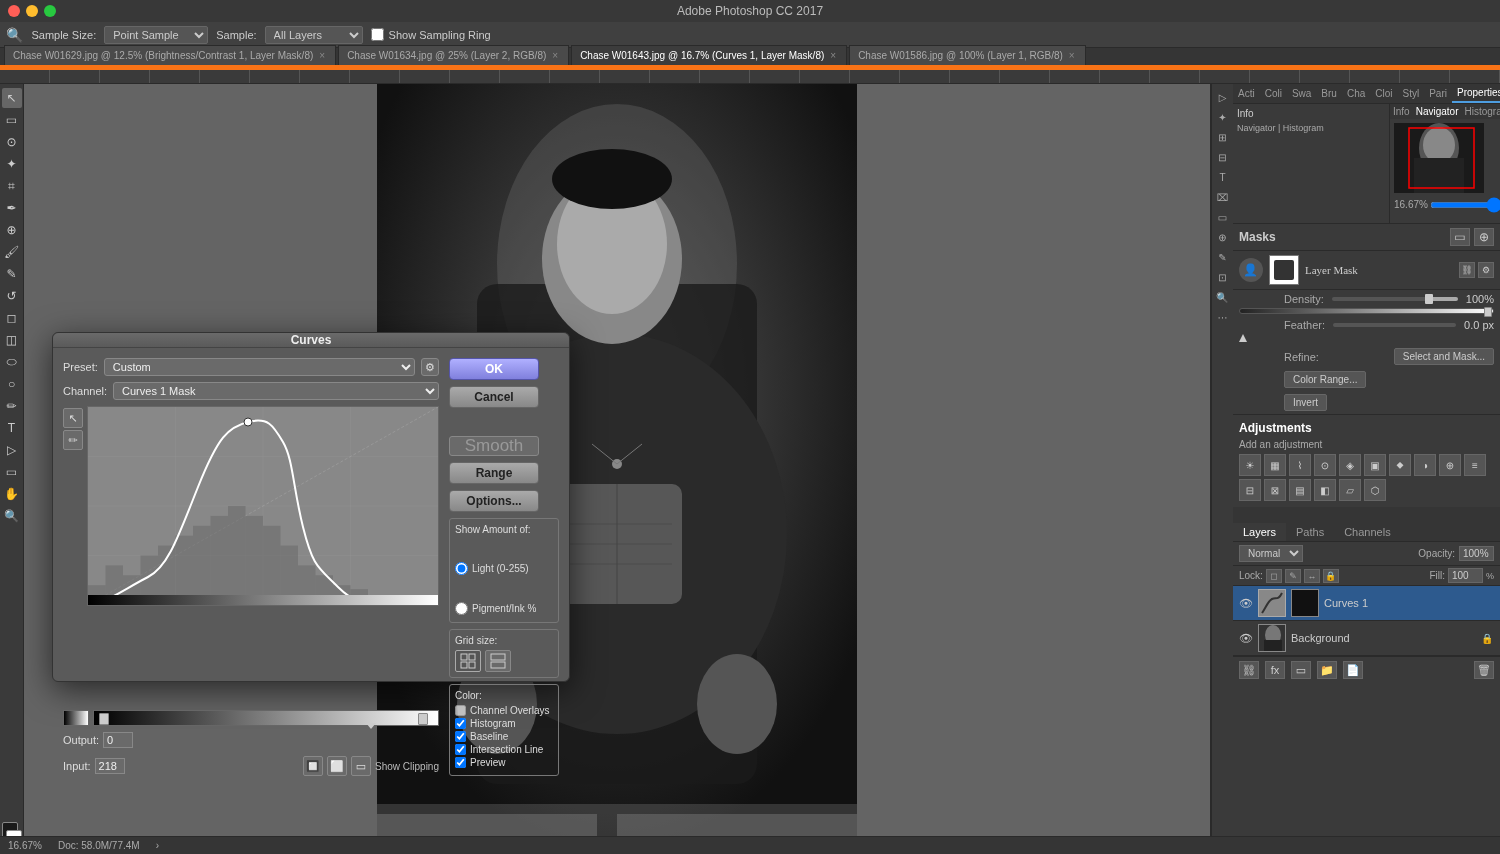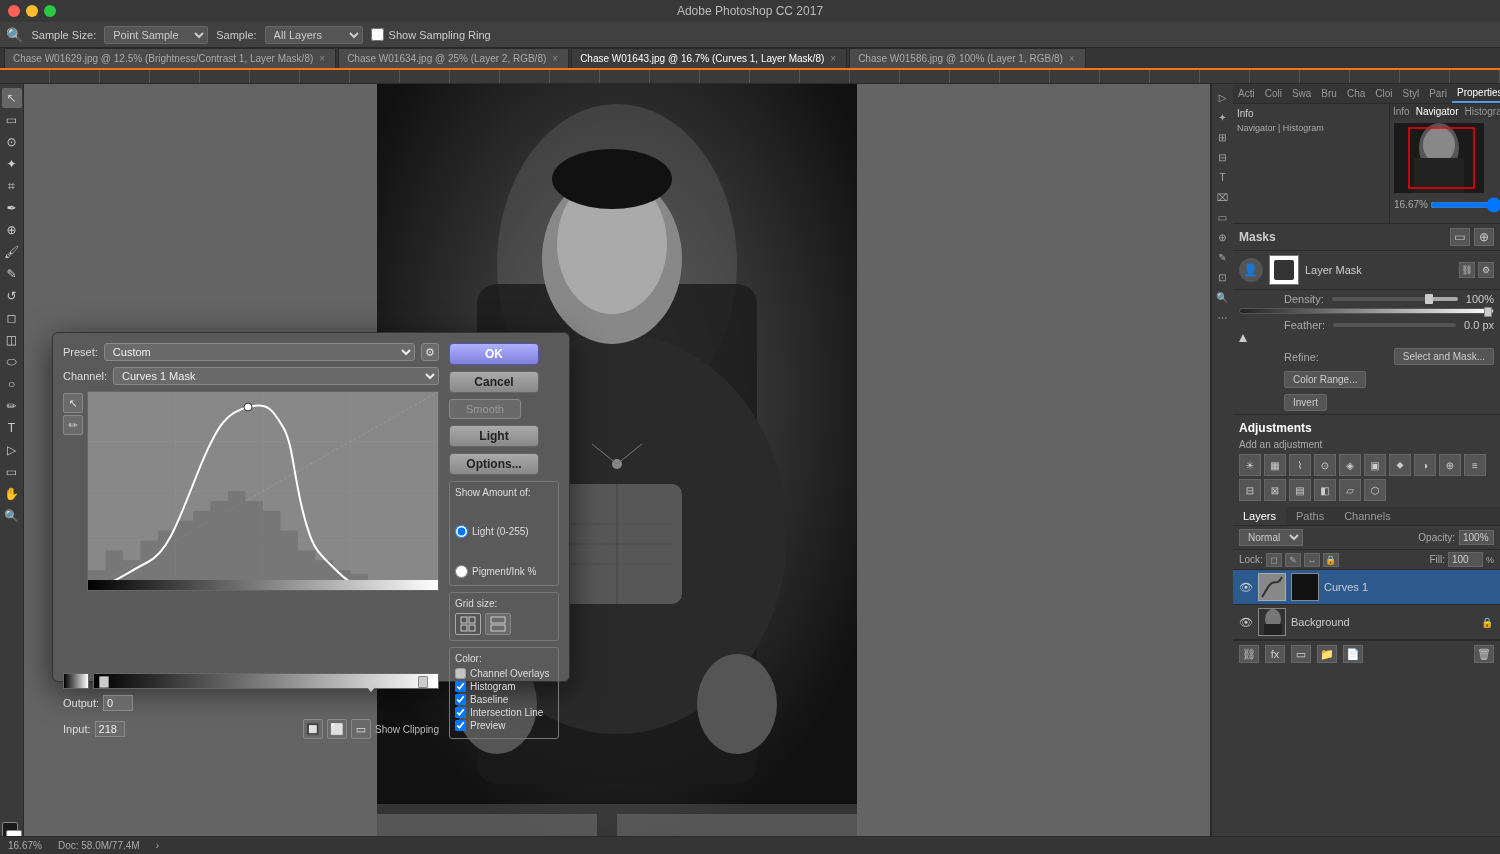--- a/index.html
+++ b/index.html
@@ -75,21 +75,21 @@
       gap: 5px;
     }
 
     
     .tab-bar {
       height: 22px;
       background: #353535;
       display: flex;
       align-items: flex-end;
       padding: 0 4px;
-      border-bottom: 2px solid #f97316;
+      border-bottom: 5px solid #f97316;
     }
     .tab {
       height: 20px;
       background: #4a4a4a;
       border: 1px solid #2a2a2a;
       border-bottom: none;
       padding: 0 10px 0 8px;
       display: flex;
       align-items: center;
       font-size: 10px;
@@ -261,21 +261,21 @@
     }
     .mask-icon {
       width: 30px;
       height: 30px;
       background: #555;
       border: 1px solid #777;
       display: flex;
       align-items: center;
       justify-content: center;
     }
-    .mask-label { font-size: 11px; color: #ccc; }
+    .mask-label { font-size: 11px; color: #ccc; font-family: Liberation Serif, serif; }
 
     .prop-row {
       display: flex;
       align-items: center;
       padding: 3px 6px;
       justify-content: space-between;
       margin-left: 45px;
     }
     .prop-label { font-size: 11px; color: #aaa; }
     .prop-value { font-size: 11px; color: #ccc; }
@@ -338,20 +338,21 @@
     .layers-tabs {
       display: flex;
       background: #353535;
       border-bottom: 1px solid #2a2a2a;
     }
     .layers-tab {
       padding: 3px 10px;
       font-size: 11px;
       color: #999;
       cursor: pointer;
+      margin-top: 16px;
     }
     .layers-tab.active { color: #fff; background: #3a3a3a; }
 
     .layers-controls {
       display: flex;
       align-items: center;
       padding: 3px 6px;
       border-bottom: 1px solid #2a2a2a;
       gap: 4px;
     }
@@ -690,31 +691,32 @@
       align-items: center;
       gap: 4px;
       font-size: 10px;
       color: #ddd;
       margin-bottom: 2px;
     }
     .check-row input[type=checkbox] { width: 11px; height: 11px; }
 
     
     .smooth-btn {
-      width: 72px;
+      width: 90px;
       height: 20px;
       background: #6a6a6a;
       border: 1px solid #888;
       border-radius: 3px;
       color: #999;
-      font-size: 11px;
+      font-size: 17px;
       display: flex;
       align-items: center;
       justify-content: center;
       cursor: not-allowed;
+      margin-top: 22px;
     }
   </style>
 </head>
 <body>
 
 <div class="title-bar">
   <div class="traffic-lights">
     <div class="traffic-light tl-close"></div>
     <div class="traffic-light tl-min"></div>
     <div class="traffic-light tl-max"></div>
@@ -830,20 +832,23 @@
         <line x1="215" y1="360" x2="240" y2="380" stroke="#777" stroke-width="1"></line>
         <line x1="265" y1="360" x2="240" y2="380" stroke="#777" stroke-width="1"></line>
 
         <rect x="0" y="720" width="480" height="50" fill="#888" opacity="0.3"></rect>
         <rect x="0" y="730" width="220" height="40" fill="#777" opacity="0.5"></rect>
         <rect x="240" y="730" width="240" height="40" fill="#888" opacity="0.4"></rect>
       </svg>
     </div>
 
     <div class="curves-dialog">
+      <div class="dialog-title-bar">
+        <span>Curves</span>
+      </div>
       <div class="dialog-body">
 
         <div class="curves-left">
 
           <div class="preset-row">
             <span class="preset-label">Preset:</span>
             <select class="preset-select">
               <option>Custom</option>
               <option>Default</option>
             </select>
@@ -932,21 +937,21 @@
               <div class="eyedrop-btn">▭</div>
               <span class="show-clipping-label">Show Clipping</span>
             </div>
           </div>
         </div>
 
         <div class="curves-right">
           <div class="dialog-btn ok">OK</div>
           <div class="dialog-btn">Cancel</div>
           <div class="smooth-btn">Smooth</div>
-          <div class="dialog-btn">Light</div>
+          <div class="dialog-btn">Range</div>
           <div class="dialog-btn">Options...</div>
 
           <div class="show-amount-section">
             <div class="show-amount-title">Show Amount of:</div>
             <div class="radio-row">
               <input type="radio" name="showAmount" checked="" style="">
               <span>Light  (0-255)</span>
             </div>
             <div class="radio-row">
               <input type="radio" name="showAmount" style="">

